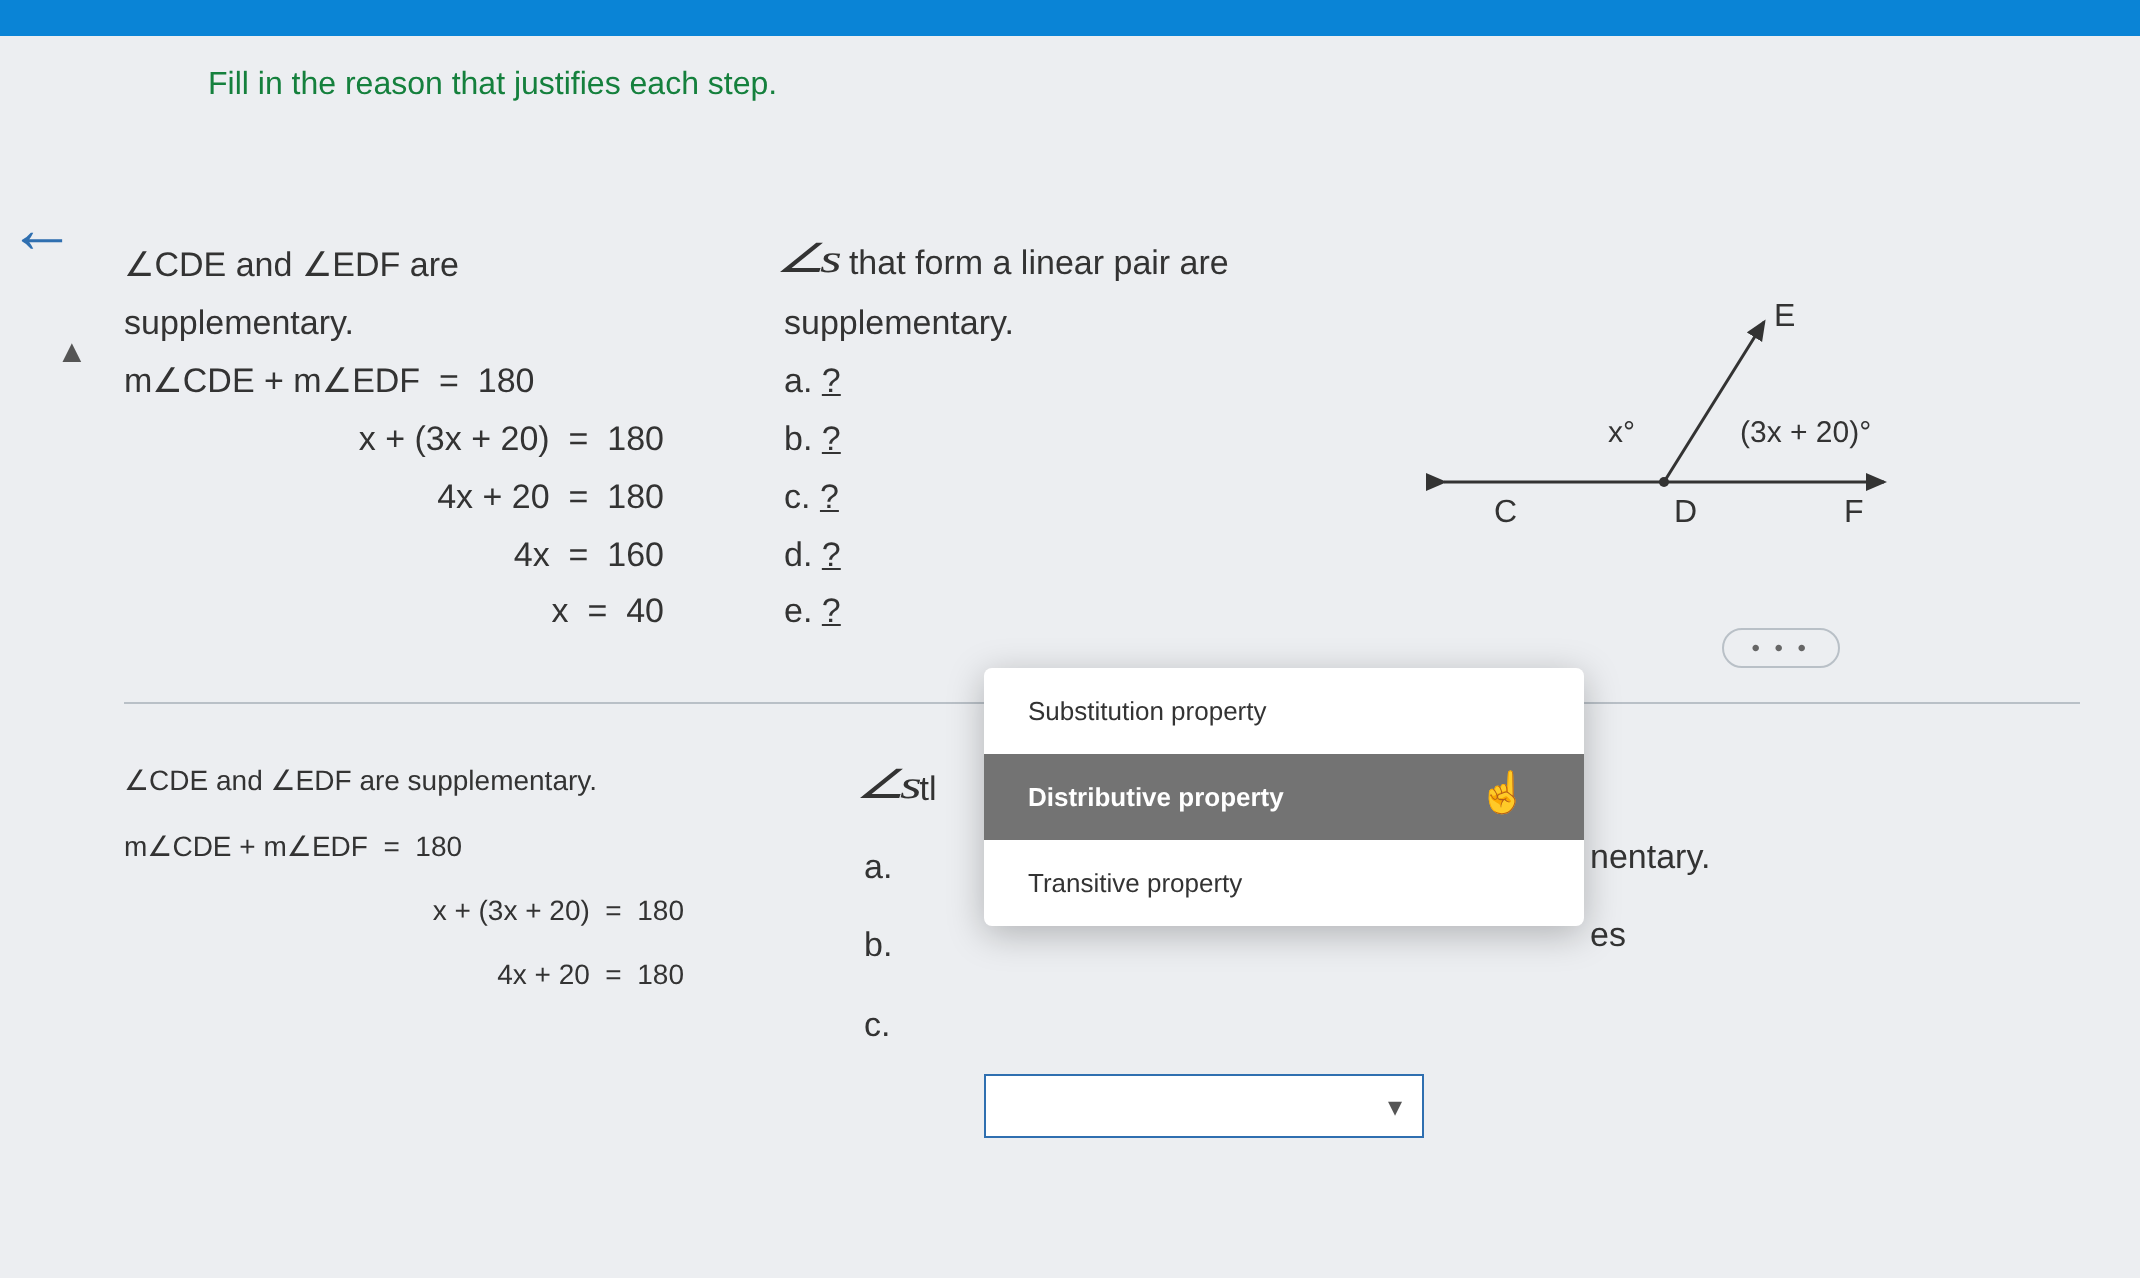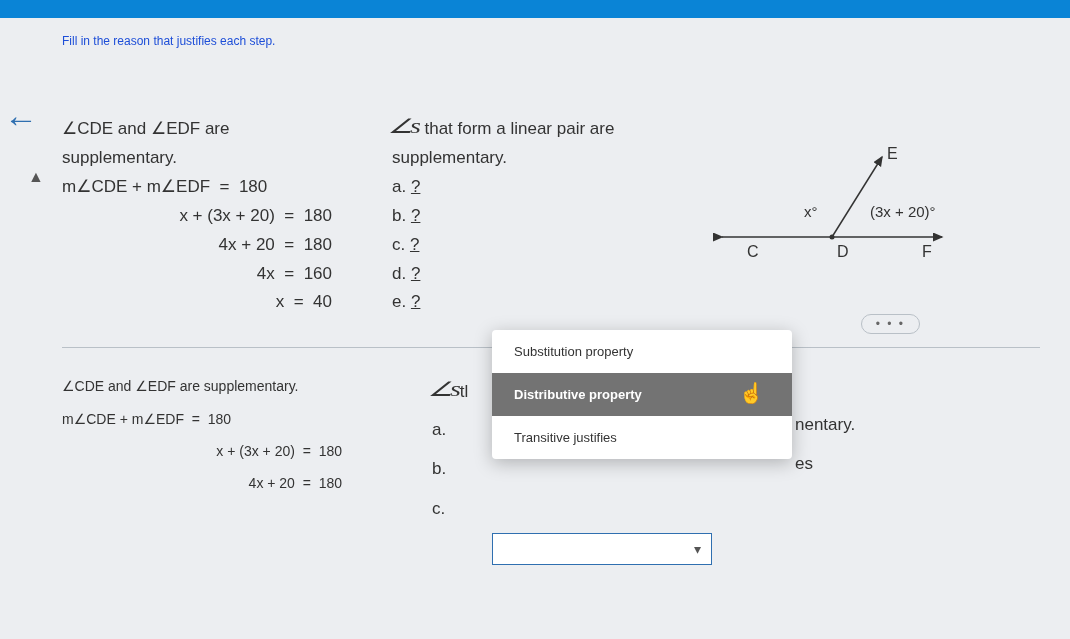--- a/index.html
+++ b/index.html
@@ -34,23 +34,24 @@
     position: absolute;
     left: 28px;
     top: 150px;
     font-size: 16px;
     color: #555;
   }
   .content {
     margin-left: 62px;
   }
   .instr {
-    font-size: 12px;
-    color: #1d4ed8;
+    font-size: 16px;
+    color: #15803d;
     margin-bottom: 14px;
+    margin-left: 42px;
   }
   .top-row {
     display: flex;
     align-items: flex-end;
   }
   .col-left {
     width: 330px;
     font-size: 17px;
     color: #333;
     line-height: 1.7;
@@ -250,21 +251,21 @@
         </div>
         <div>a.</div>
         <div>b.</div>
         <div>c.</div>
       </div>
 
       <div class="dropdown-area">
         <div class="dd-panel">
           <div class="dd-item">Substitution property</div>
           <div class="dd-item selected">Distributive property</div>
-          <div class="dd-item">Transitive justifies</div>
+          <div class="dd-item">Transitive property</div>
         </div>
         <div class="cursor-hand">☝</div>
       </div>
 
       <div class="peek-right">
         <div>nentary.</div>
         <div>es</div>
       </div>
 
       <div class="select-box">

